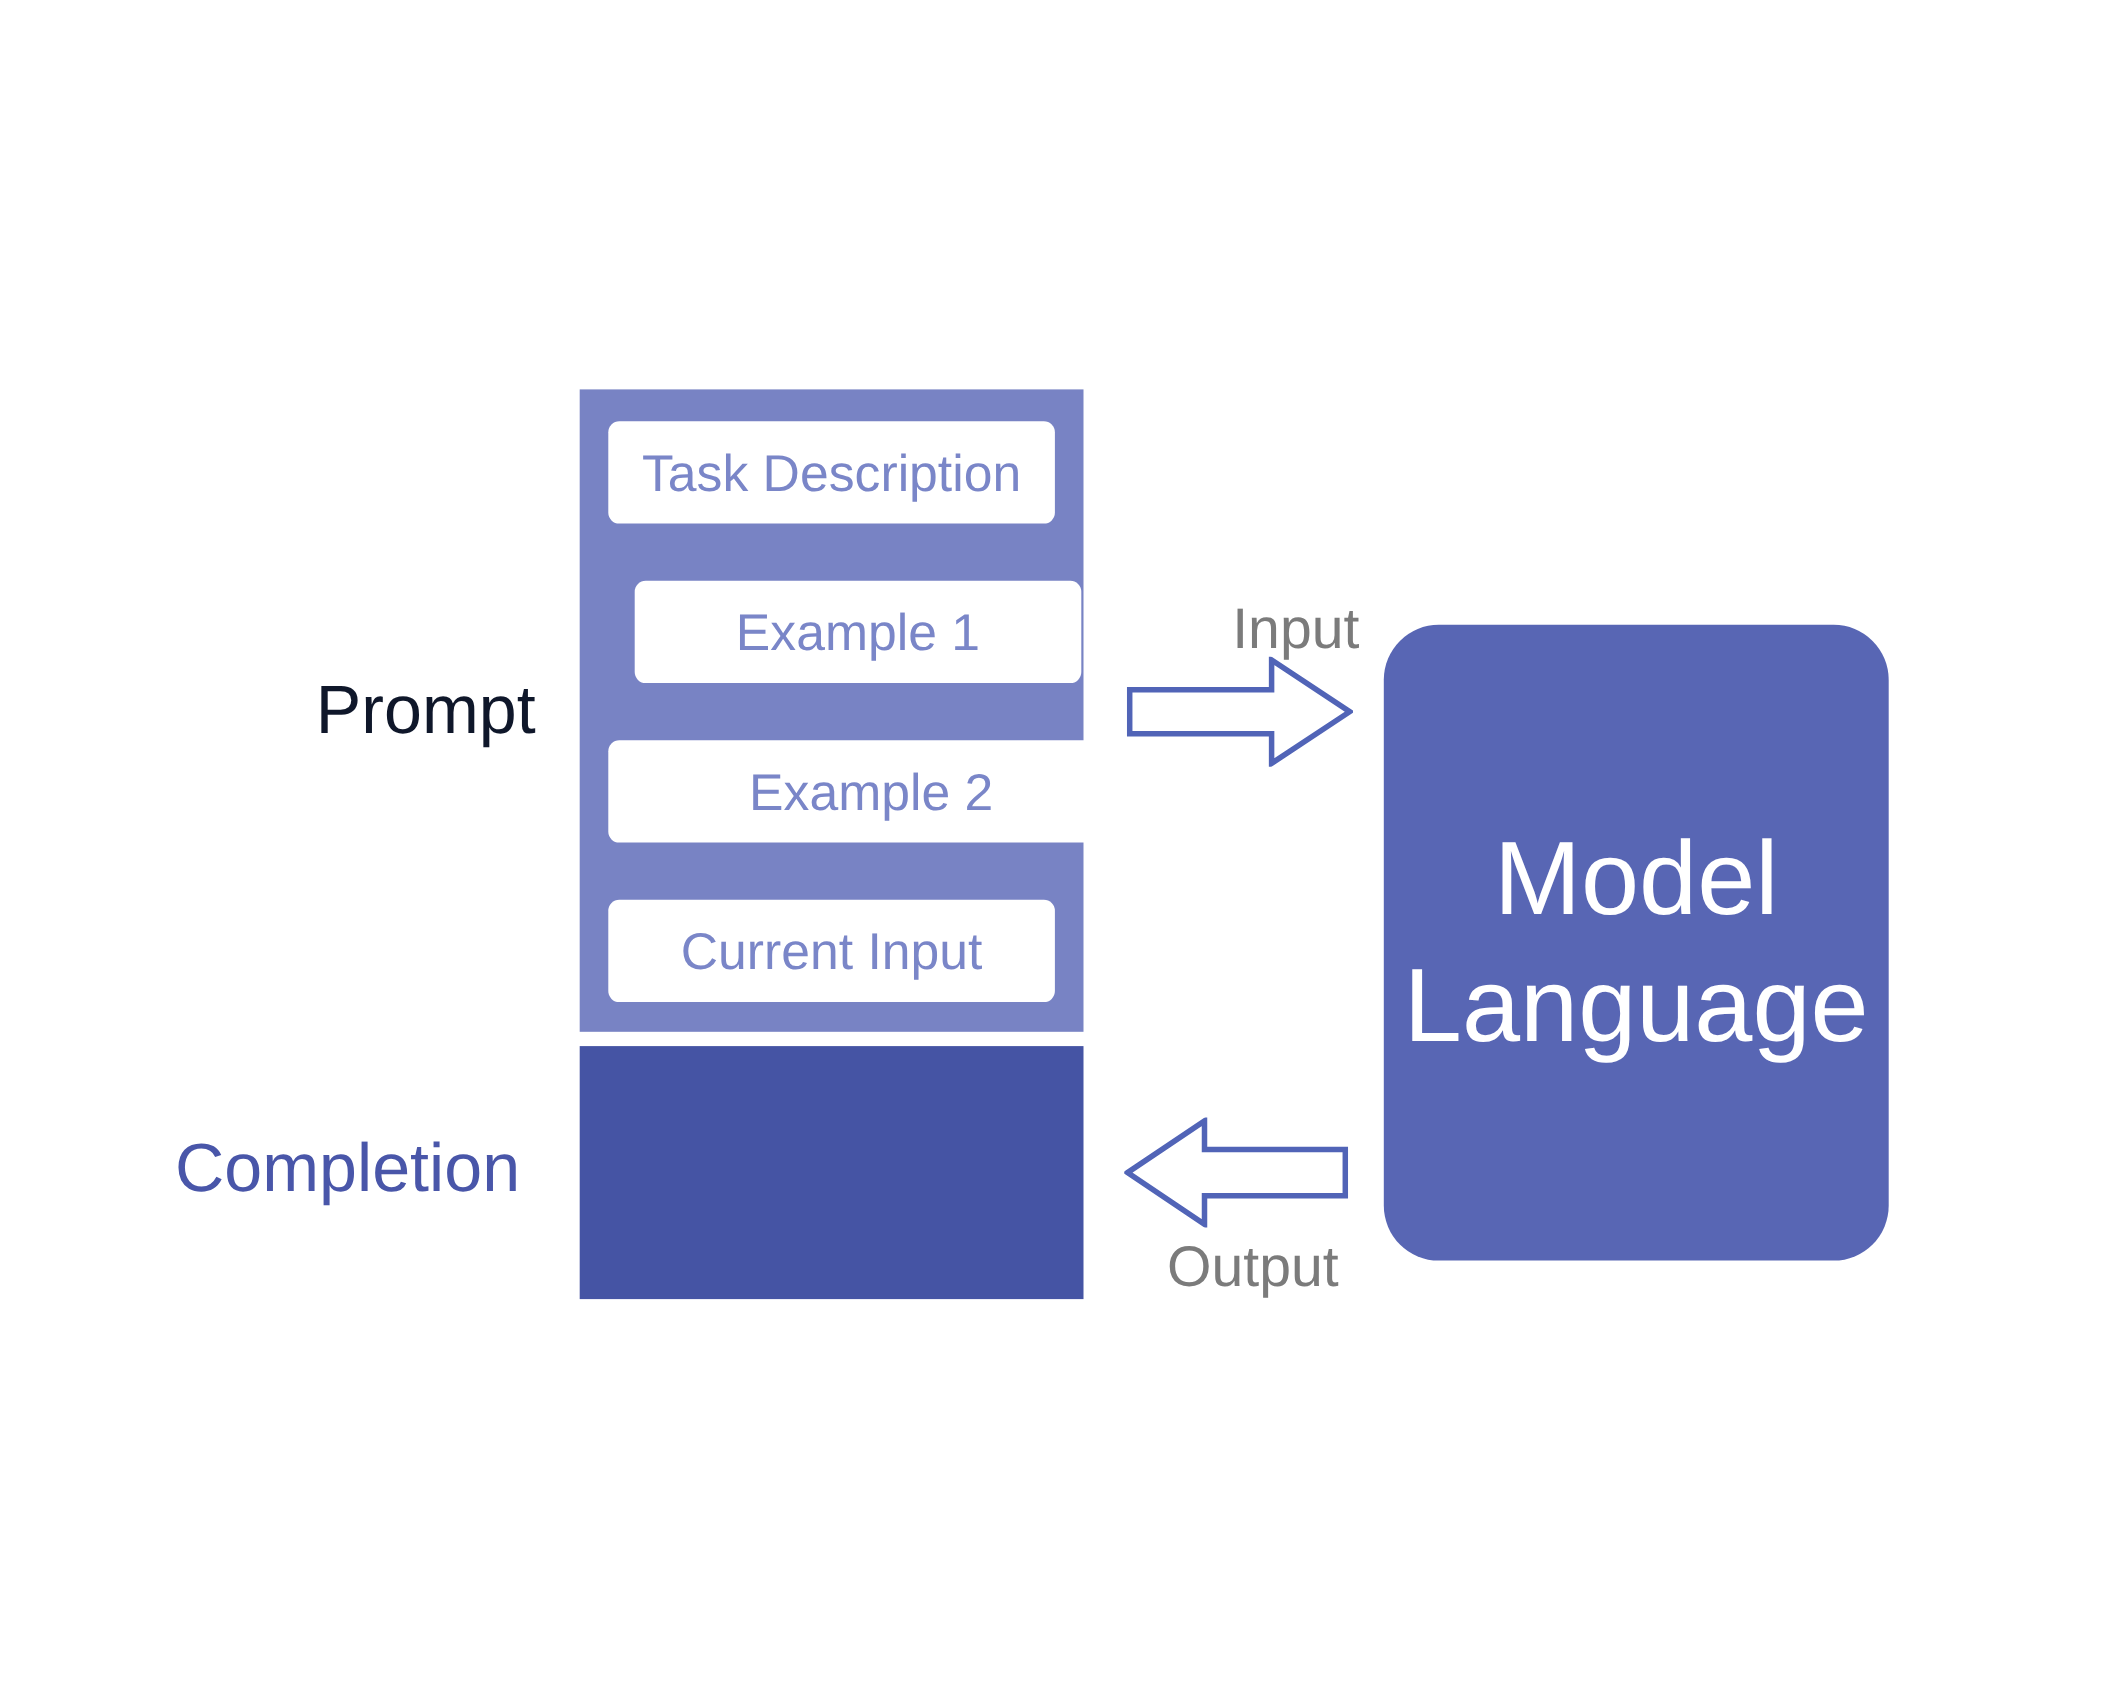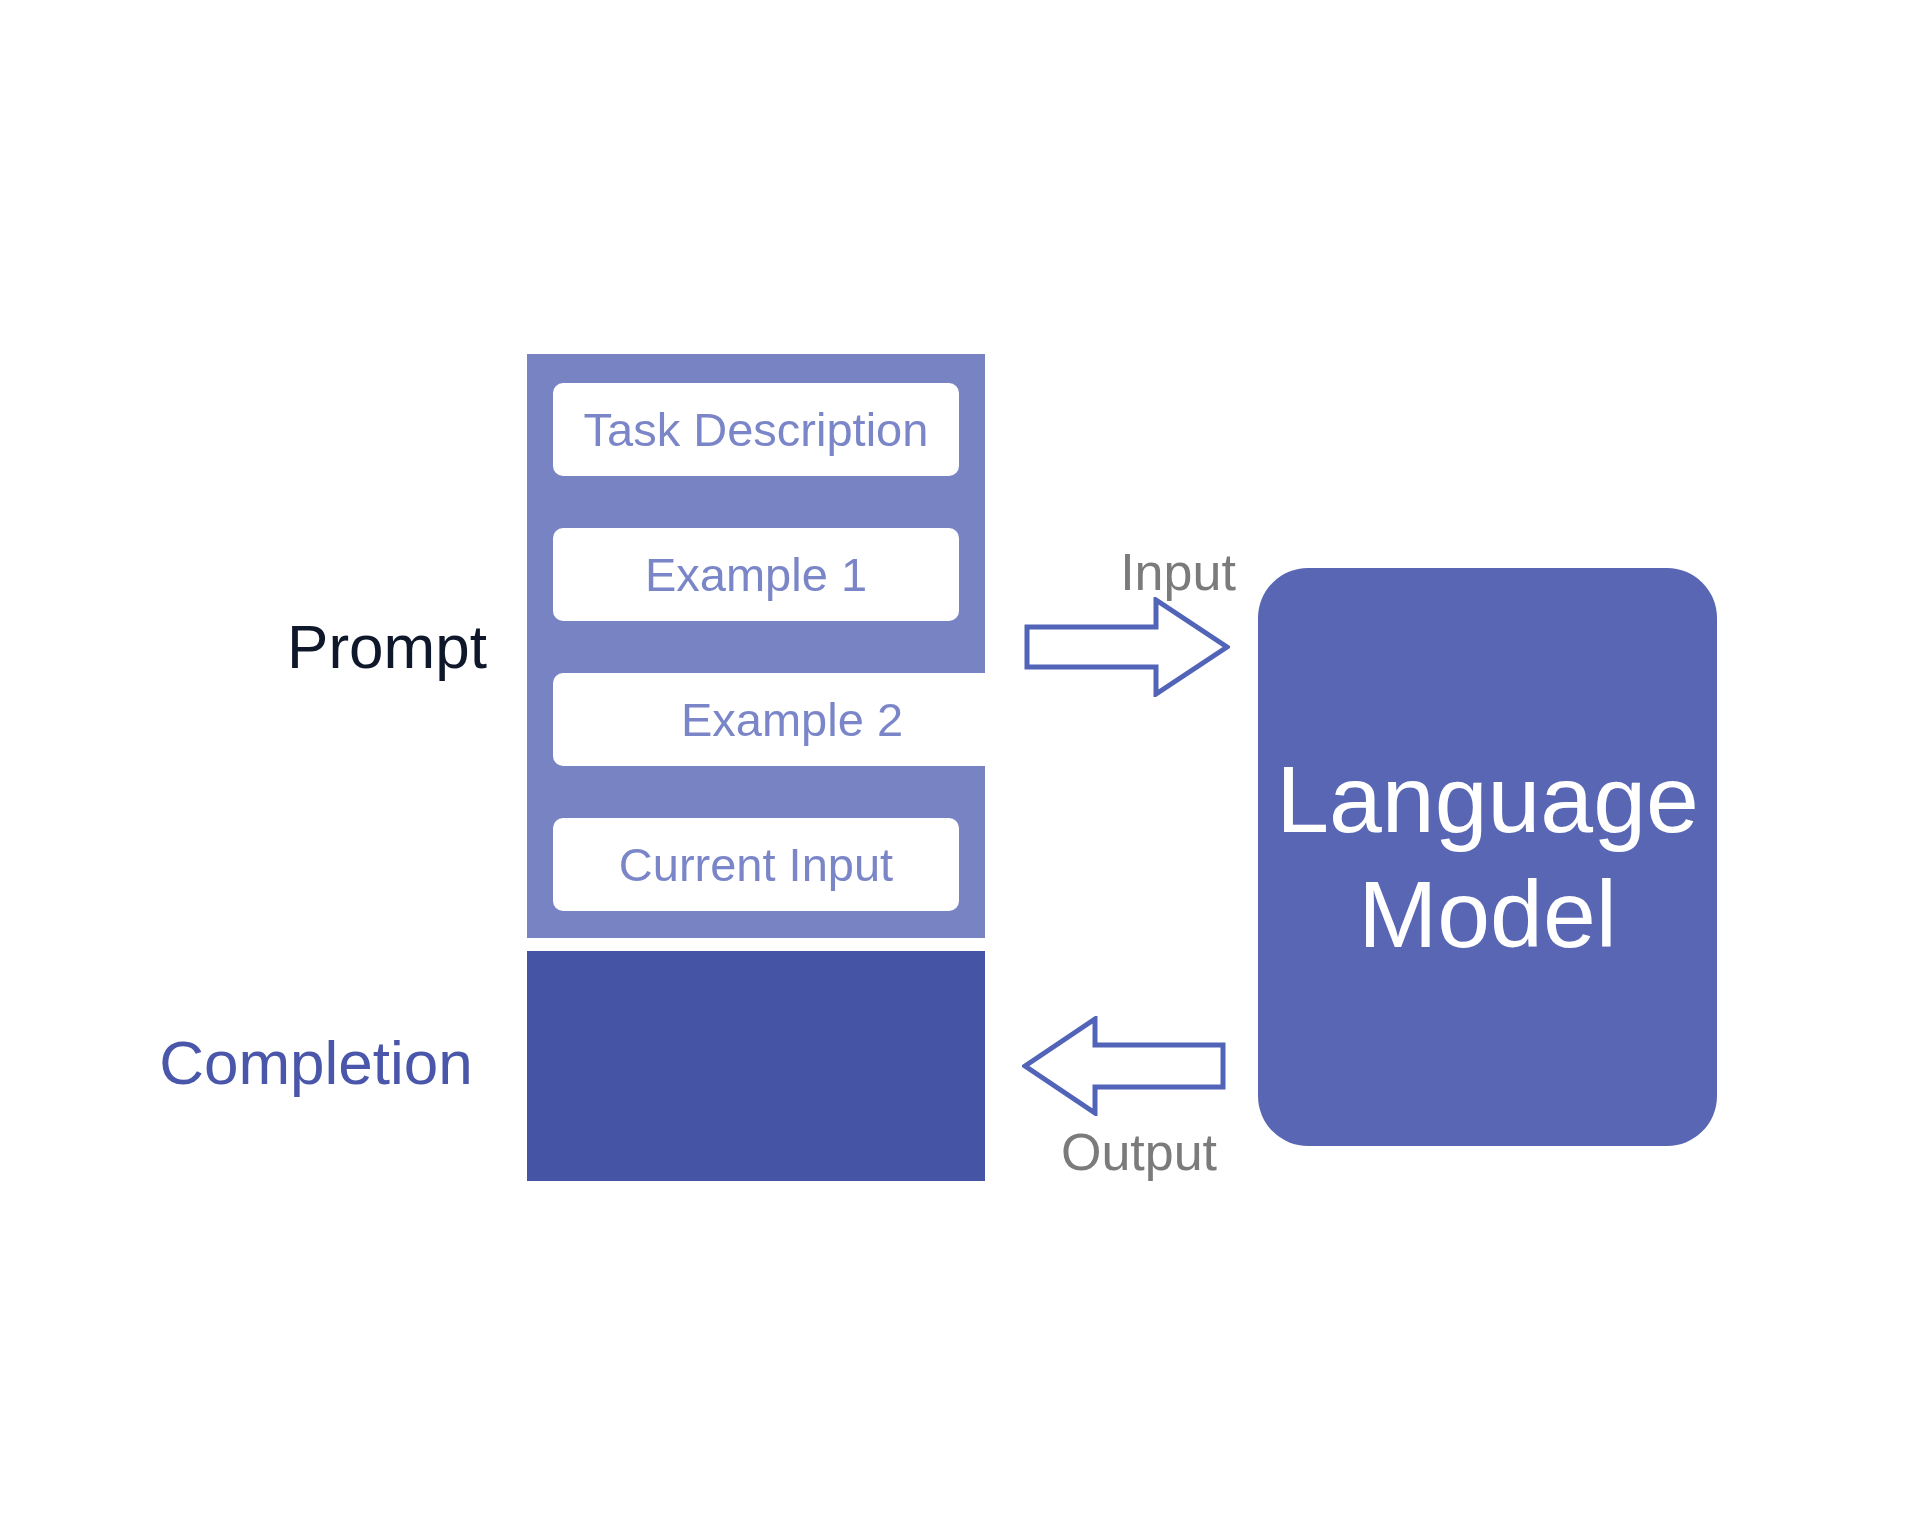--- a/index.html
+++ b/index.html
@@ -40,21 +40,21 @@
     background: #ffffff;
     border-radius: 10px;
     display: flex;
     align-items: center;
     justify-content: center;
     font-size: 47px;
     color: #7A86C8;
     white-space: nowrap;
   }
   .block-0 { top: 29px; }
-  .block-1 { top: 174px; }
+  .block-1 { top: 174px; margin-left: 24px; }
   .block-2 { top: 319px; padding-left: 36px; }
   .block-3 { top: 464px; }
 
   
   .completion-box {
     position: absolute;
     left: 527px; top: 951px;
     width: 458px; height: 230px;
     background: #4554A4;
   }
@@ -123,17 +123,17 @@
     <polygon points="3,30 132,30 132,3 203,50 132,97 132,70 3,70"></polygon>
   </svg>
 
   <svg class="arrow-svg output-arrow" viewBox="0 0 204 100" xmlns="http://www.w3.org/2000/svg" aria-hidden="true">
     <polygon points="3,50 73,3 73,29 201,29 201,71 73,71 73,97"></polygon>
   </svg>
 
   <div class="arrow-label output-label">Output</div>
 
   <div class="model-box">
+    <div class="model-line">Model</div>
     <div class="model-line">Language</div>
-    <div class="model-line">Model</div>
   </div>
 
 </div>
 
 </body></html>

